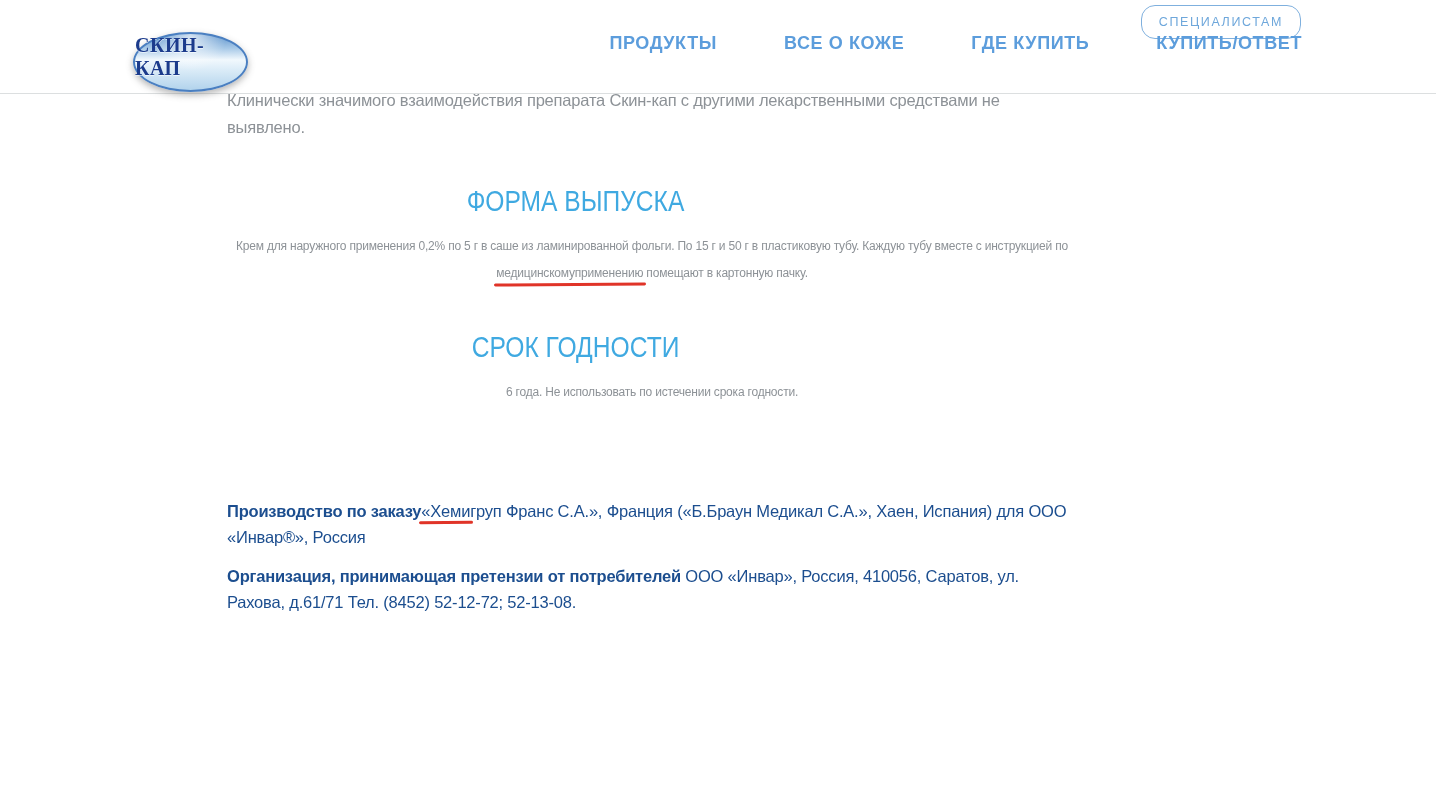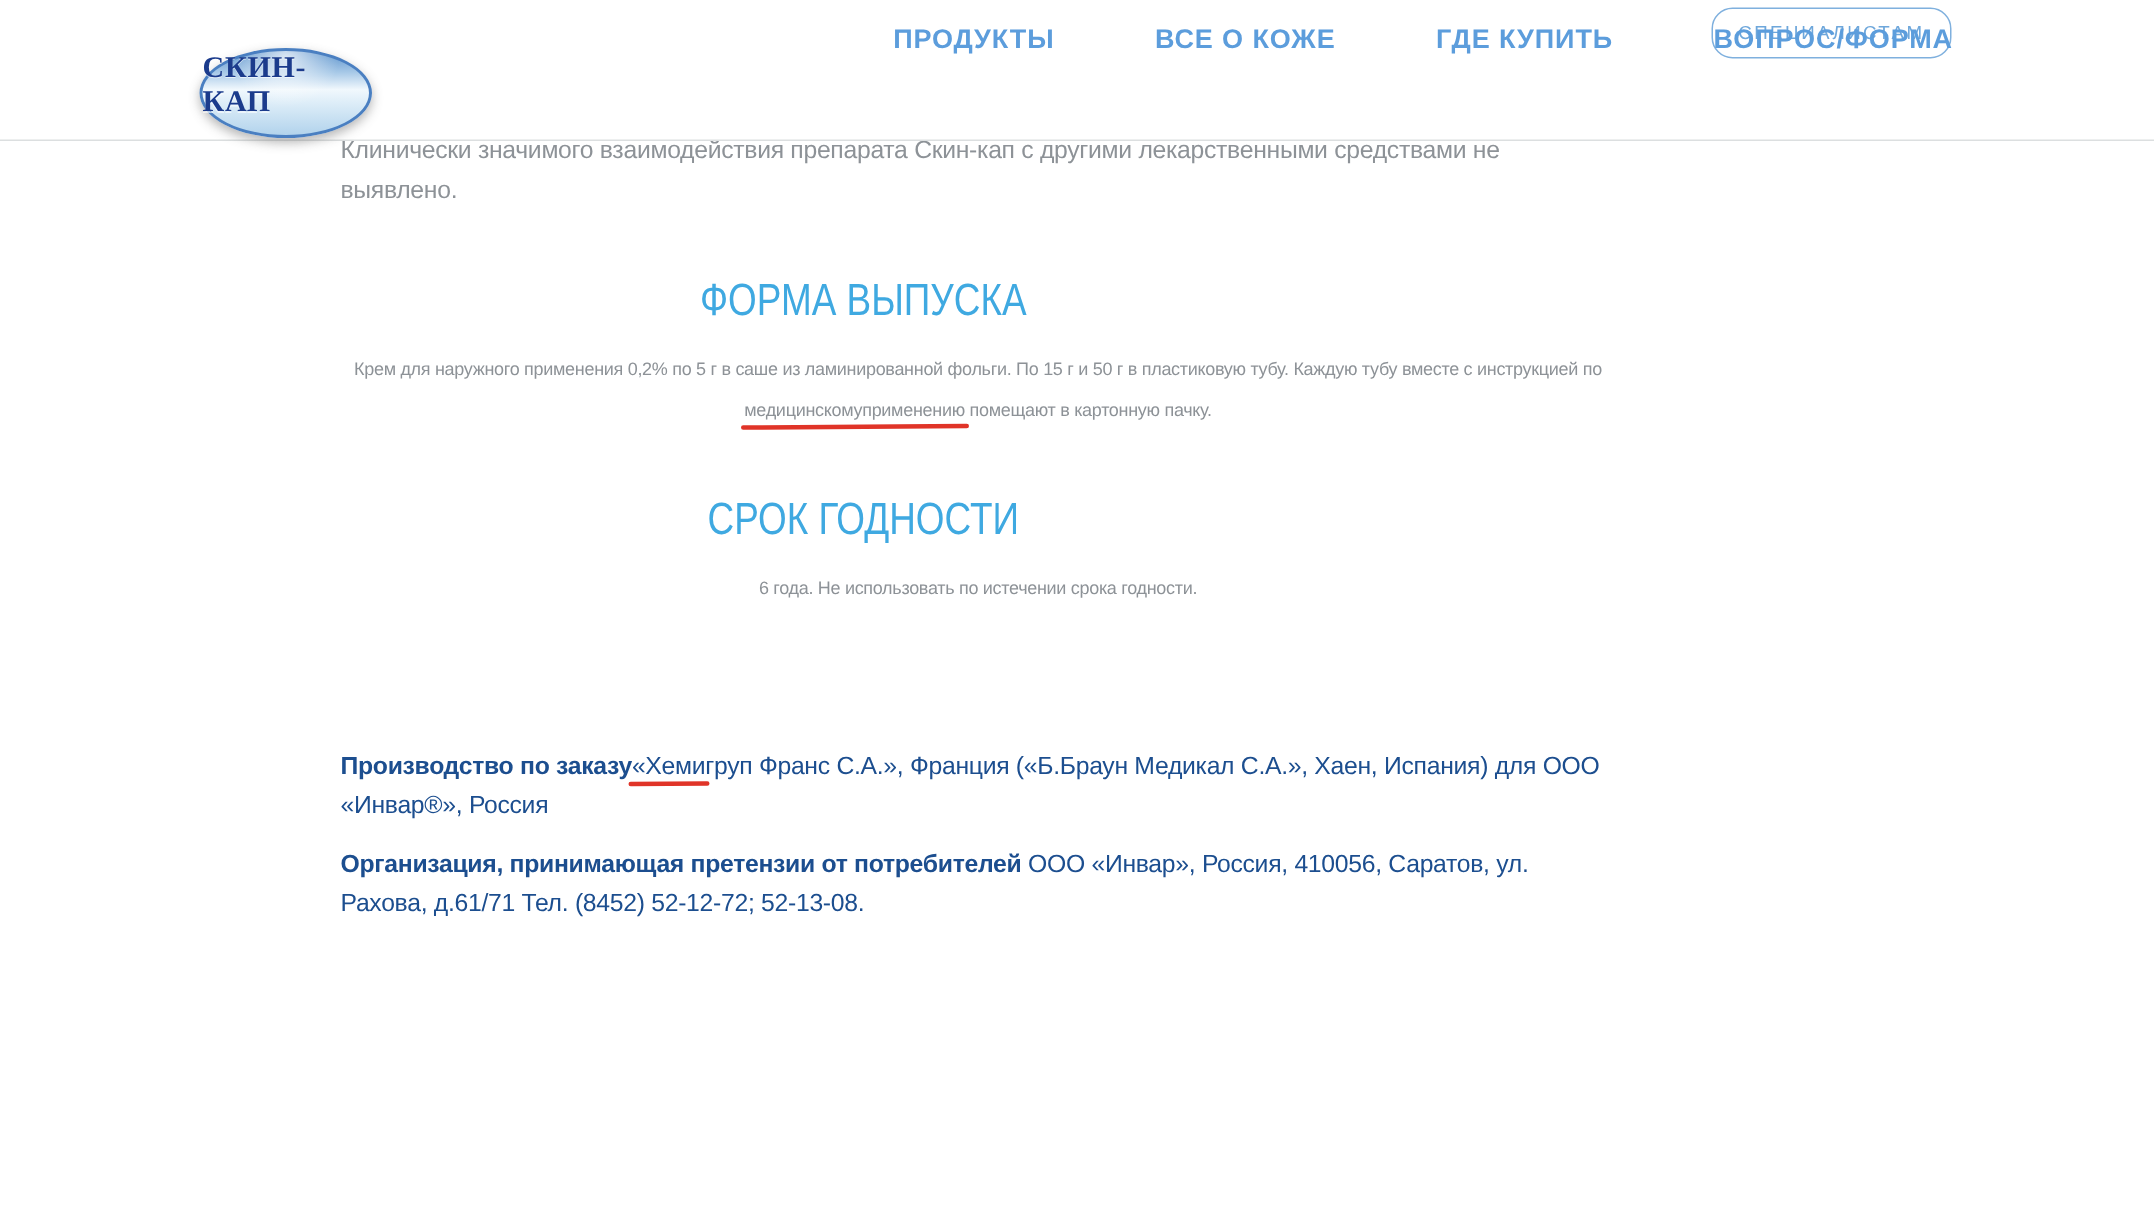--- a/index.html
+++ b/index.html
@@ -34,21 +34,21 @@
   .logo-text {
     font-family: "Liberation Serif", serif;
     font-weight: 700;
     font-size: 20px;
     letter-spacing: 0.5px;
     color: #1b3b8c;
     text-shadow: 0 1px 0 rgba(255,255,255,0.6);
   }
   .nav {
     position: absolute;
-    top: 16px; right: 134px;
+    top: 33px; right: 134px;
     display: flex;
     gap: 67px;
   }
   .nav-item {
     font-size: 18px;
     font-weight: 700;
     letter-spacing: 0.6px;
     color: #5c9ddc;
     cursor: pointer;
     white-space: nowrap;
@@ -158,15 +158,15 @@
   <div class="logo">
     <span class="logo-text">СКИН-КАП</span>
   </div>
 
   <button class="specialists-btn">СПЕЦИАЛИСТАМ</button>
 
   <div class="nav">
     <div class="nav-item">ПРОДУКТЫ</div>
     <div class="nav-item">ВСЕ О КОЖЕ</div>
     <div class="nav-item">ГДЕ КУПИТЬ</div>
-    <div class="nav-item">ВОПРОС/ФОРМА</div>
+    <div class="nav-item">КУПИТЬ/ОТВЕТ</div>
   </div>
 </div>
 
 </body></html>

